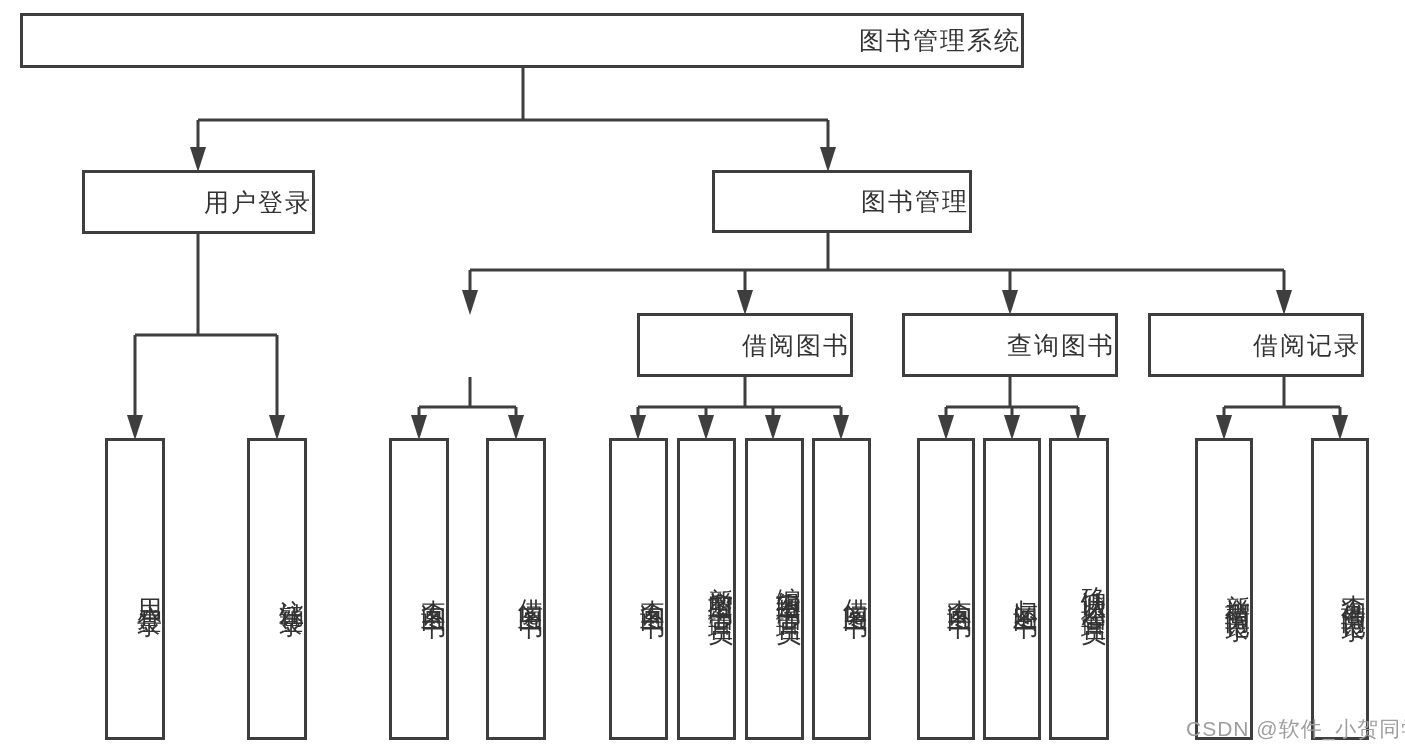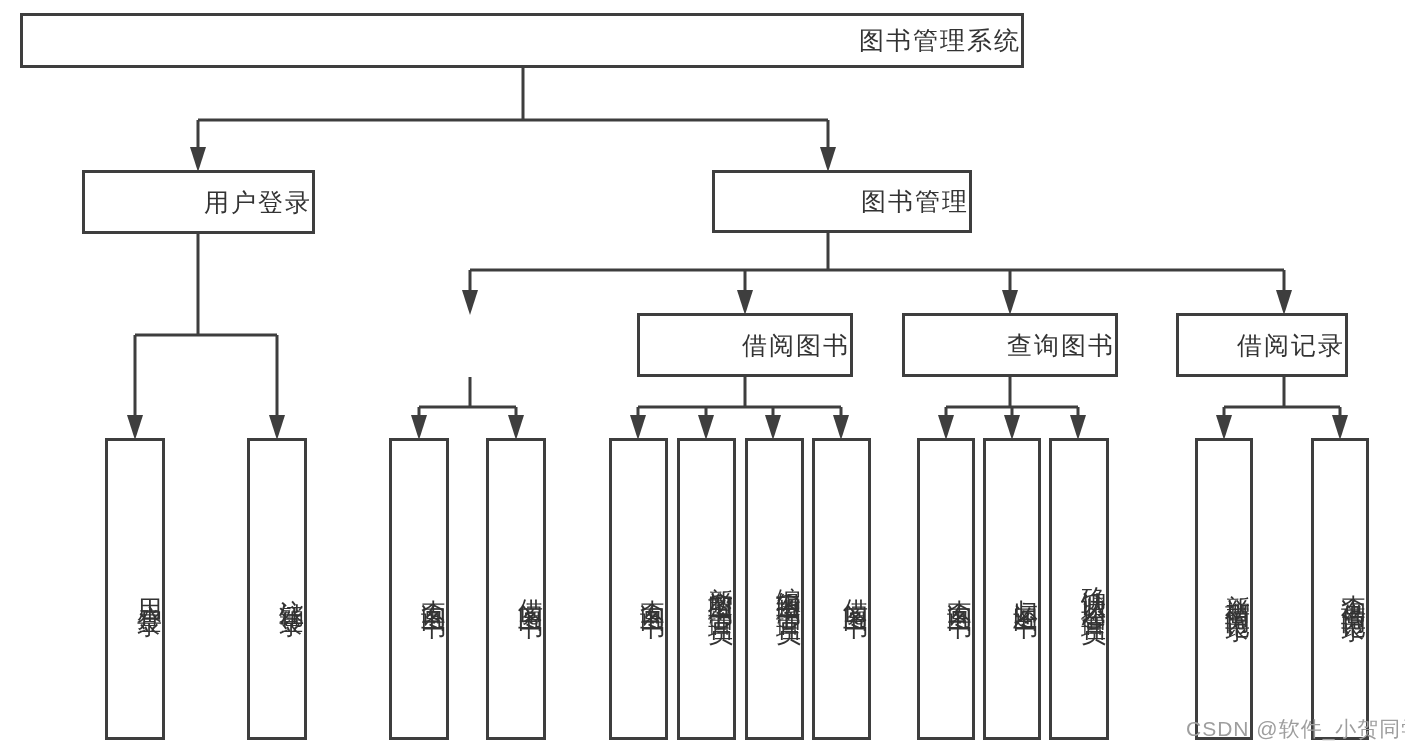--- a/index.html
+++ b/index.html
@@ -90,21 +90,21 @@
   <div class="node h" style="left:712px;top:170px;width:260px;height:63px">
     <span>图书管理</span>
   </div>
 
   <div class="node h" style="left:637px;top:313px;width:216px;height:64px">
     <span>借阅图书</span>
   </div>
   <div class="node h" style="left:902px;top:313px;width:216px;height:64px">
     <span>查询图书</span>
   </div>
-  <div class="node h" style="left:1176px;top:313px;width:172px;height:64px">
+  <div class="node h" style="left:1148px;top:313px;width:216px;height:64px">
     <span>借阅记录</span>
   </div>
 
   <div class="node v" style="left:105px;top:438px;width:60px;height:302px">
     <span>用户登录</span>
   </div>
   <div class="node v" style="left:247px;top:438px;width:60px;height:302px">
     <span>注销登录</span>
   </div>
 

